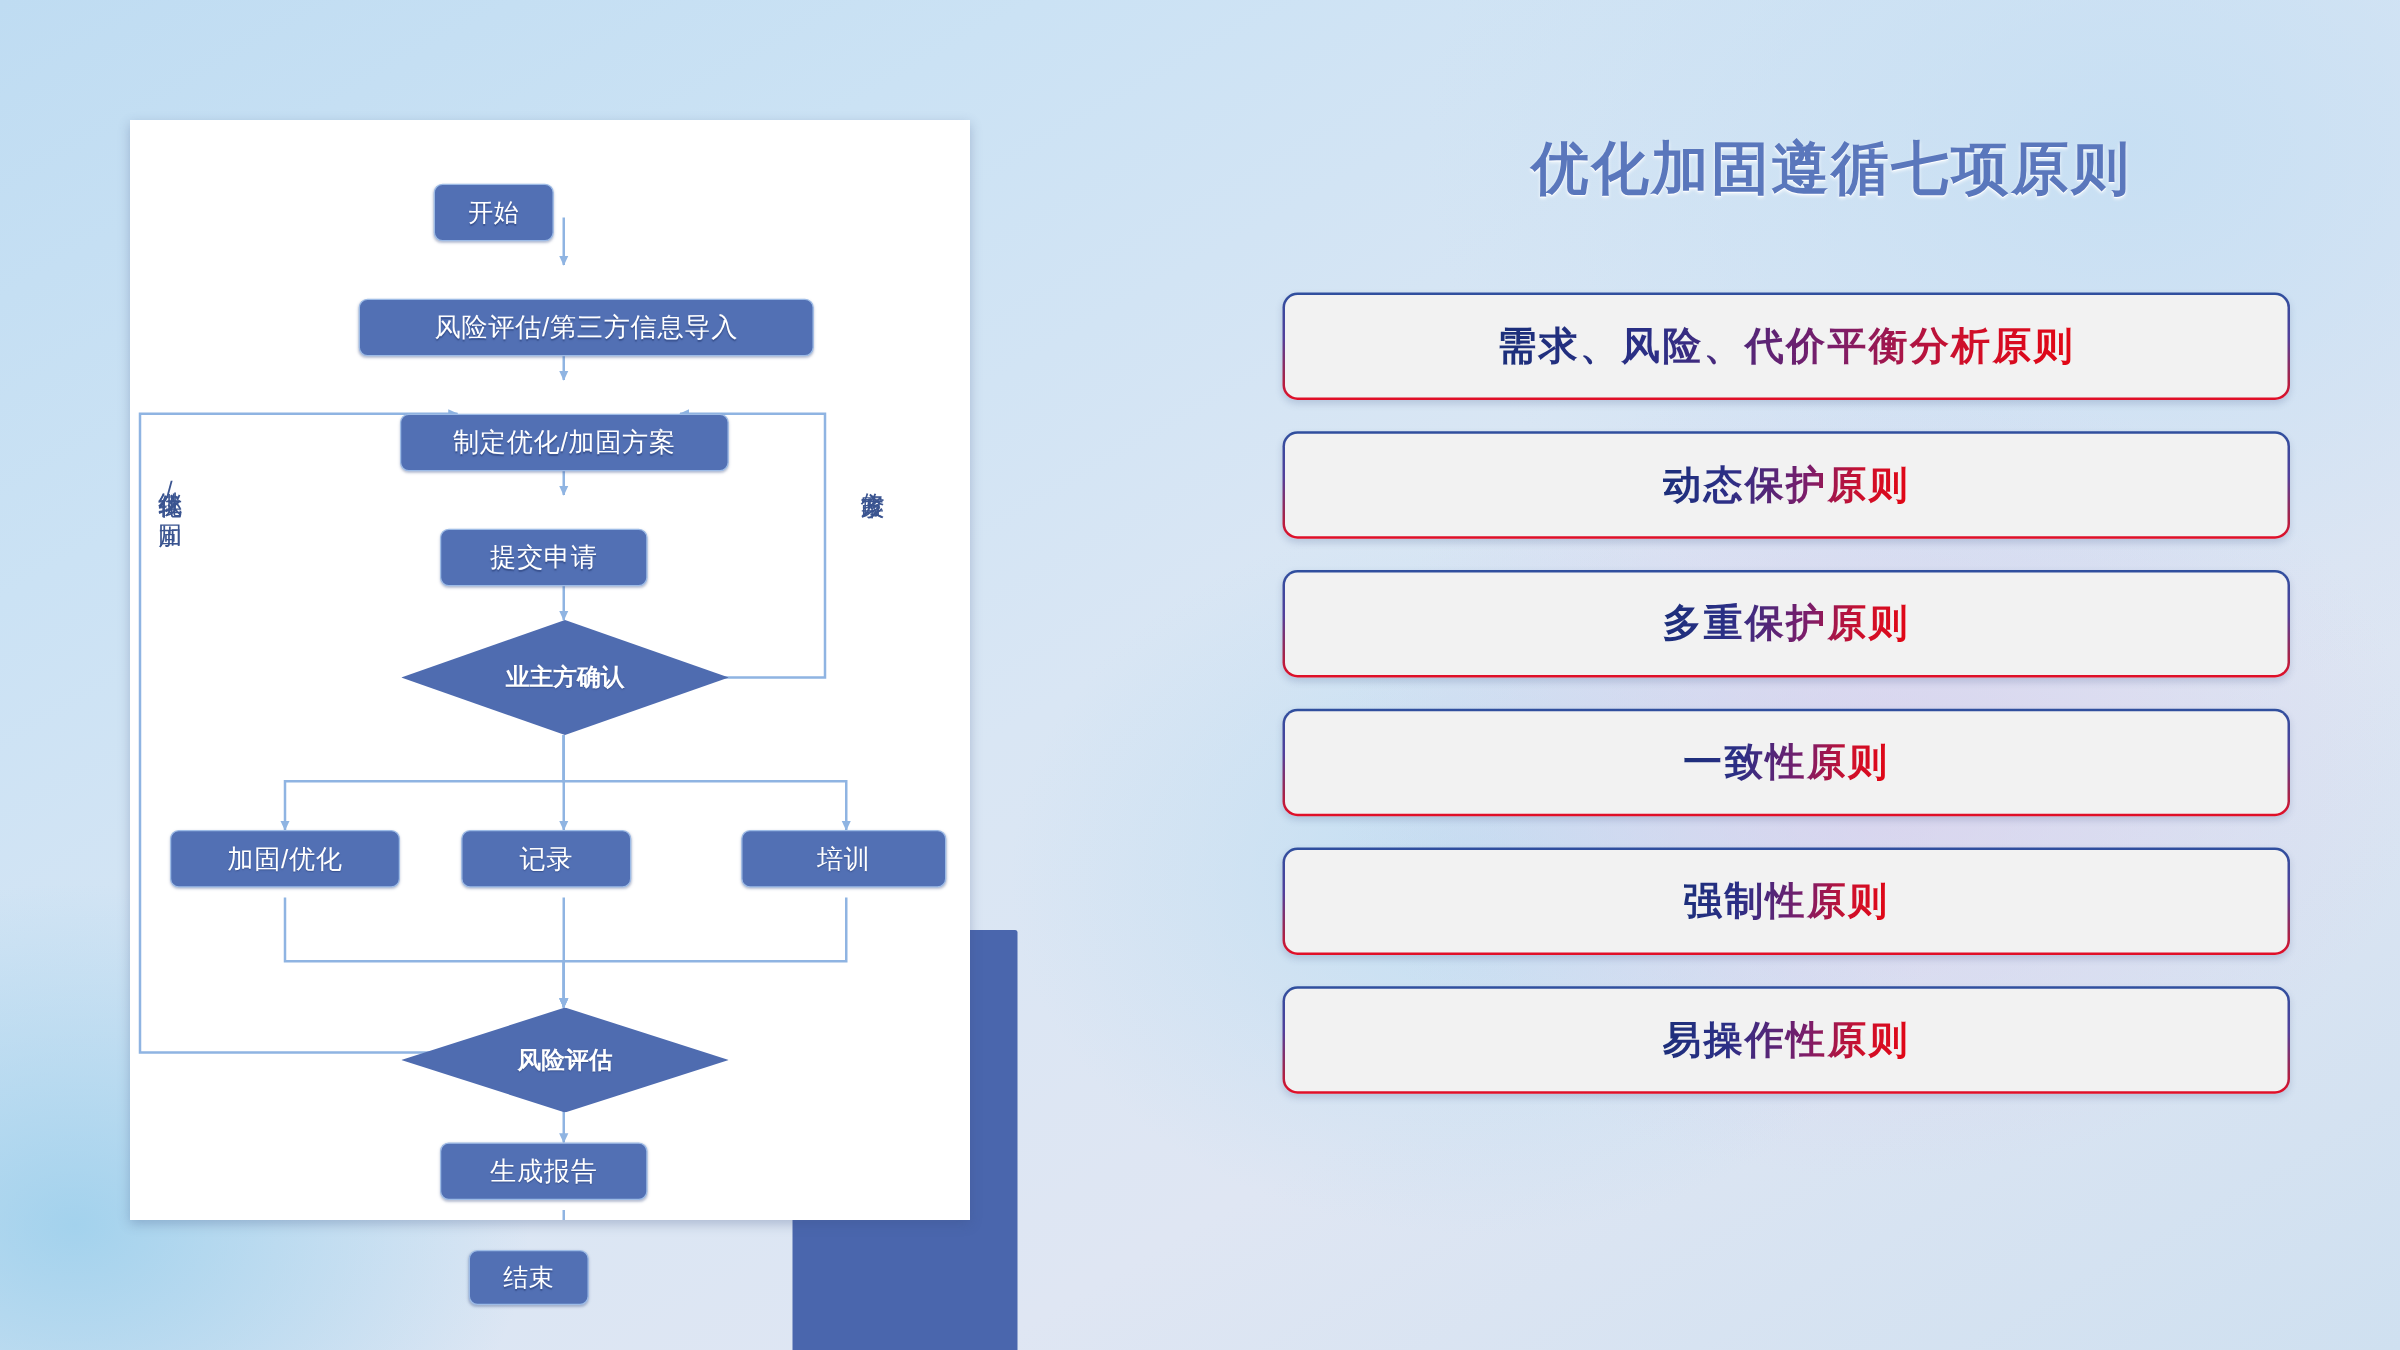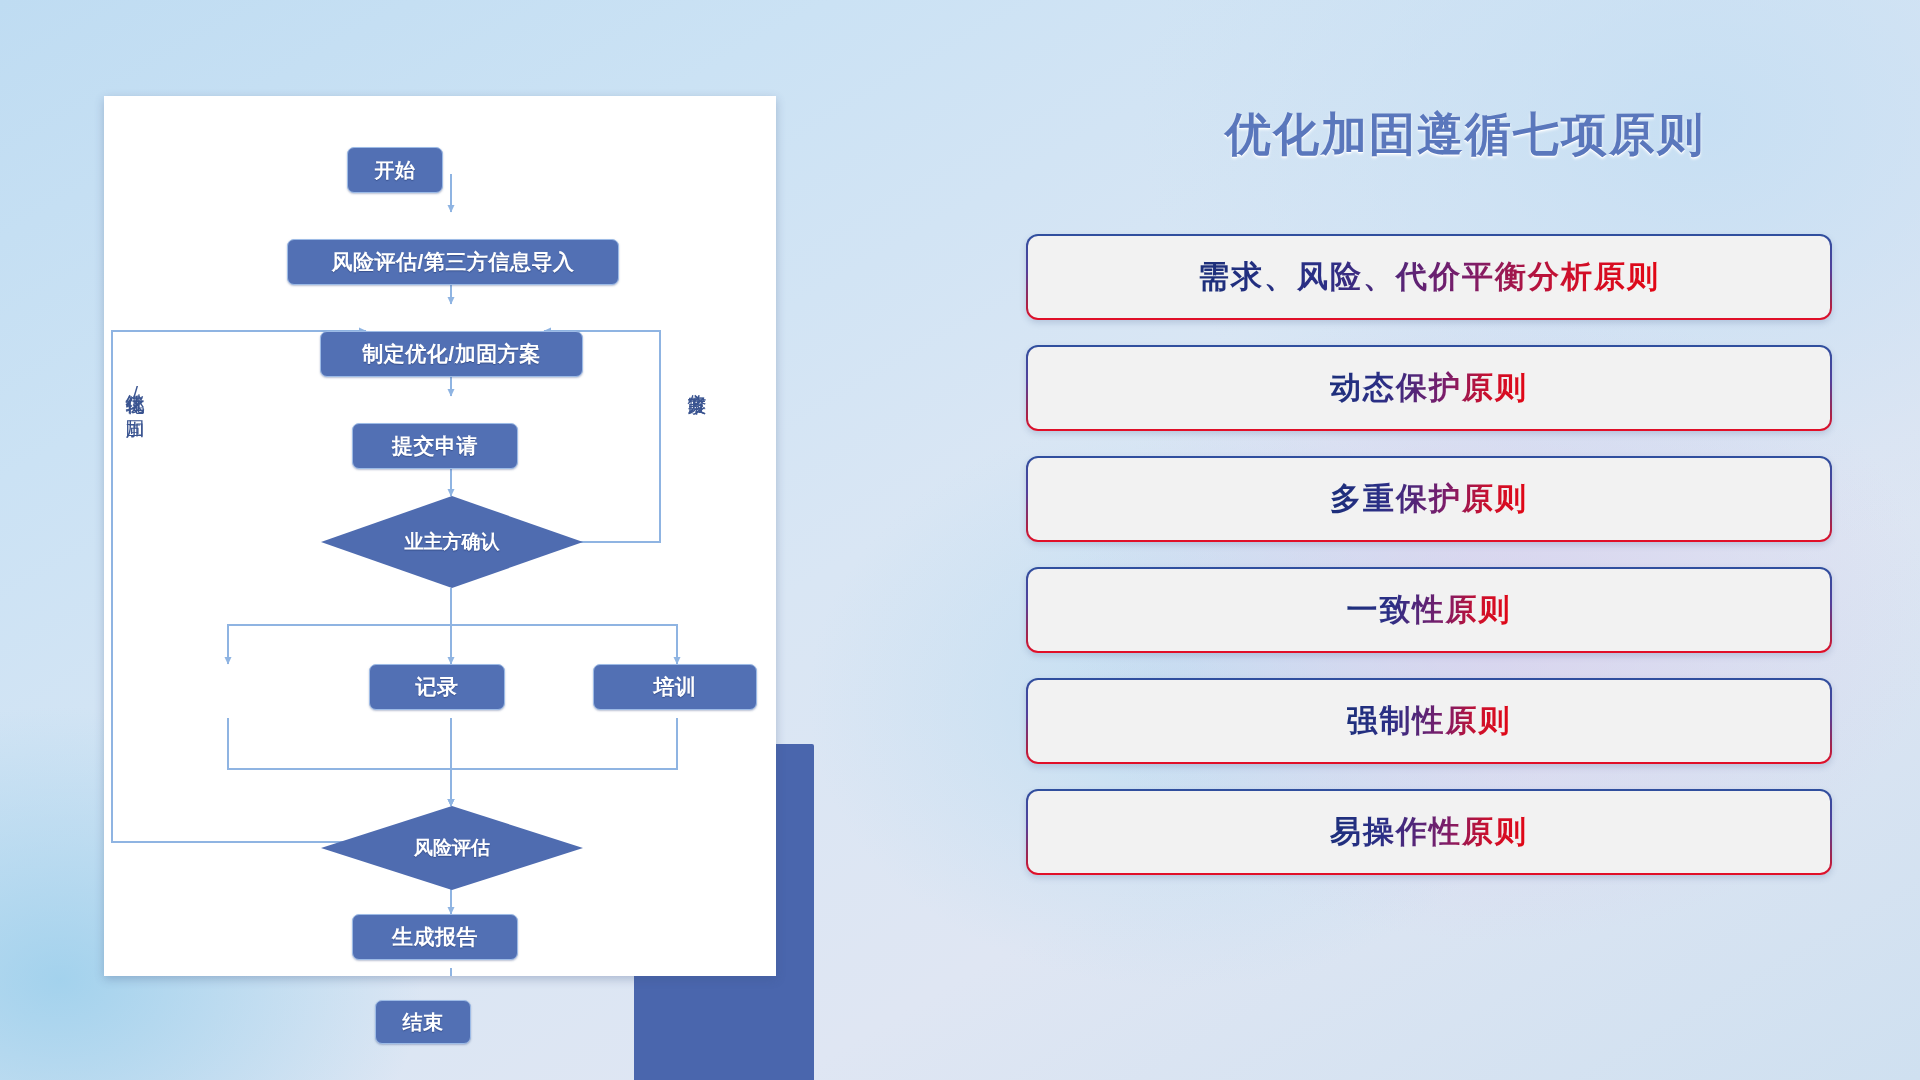--- a/index.html
+++ b/index.html
@@ -30,21 +30,21 @@
   }
   #flow-svg { position:absolute; left:0; top:0; width:672px; height:880px; }
 
   .node {
     position:absolute;
     background:#5270b4;
     border:1px solid #9dbbe6;
     border-radius:7px;
     color:#ffffff;
     display:flex; align-items:center; justify-content:center;
-    font-weight:bold;
+    font-weight:normal;
     letter-spacing:.5px;
     text-shadow:0 1px 1px rgba(35,55,110,.55);
     box-shadow:0 1px 2px rgba(55,75,130,.35);
     white-space:nowrap;
   }
   .diamond {
     position:absolute;
     background:#4f6cb0;
     color:#fff; font-weight:bold;
     display:flex; align-items:center; justify-content:center;
@@ -138,36 +138,39 @@
         <path d="M267,746 L8,746 L8,235 L262,235"></path>
 
         <path d="M455,446 L556,446 L556,235 L440,235"></path>
       </g>
     </svg>
 
     <div class="node" style="left:243px;top:51px;width:96px;height:46px;font-size:20px;">
       <span>开始</span>
     </div>
 
-    <div class="node" style="left:183px;top:143px;width:332px;height:46px;font-size:21px;">
+    <div class="node" style="left:183px;top:143px;width:364px;height:46px;font-size:21px;">
       <span>风险评估/第三方信息导入</span>
     </div>
 
     <div class="node" style="left:216px;top:235px;width:263px;height:46px;font-size:21px;">
       <span>制定优化/加固方案</span>
     </div>
 
     <div class="node" style="left:248px;top:327px;width:166px;height:46px;font-size:21px;">
       <span>提交申请</span>
     </div>
 
     <div class="diamond" style="left:217px;top:400px;width:262px;height:92px;font-size:19px;">
       <span>业主方确认</span>
     </div>
 
+    <div class="node" style="left:32px;top:568px;width:184px;height:46px;font-size:21px;">
+      <span>加固/优化</span>
+    </div>
 
     <div class="node" style="left:265px;top:568px;width:136px;height:46px;font-size:21px;">
       <span>记录</span>
     </div>
 
     <div class="node" style="left:489px;top:568px;width:164px;height:46px;font-size:21px;">
       <span>培训</span>
     </div>
 
     <div class="diamond" style="left:217px;top:710px;width:262px;height:84px;font-size:19px;">

